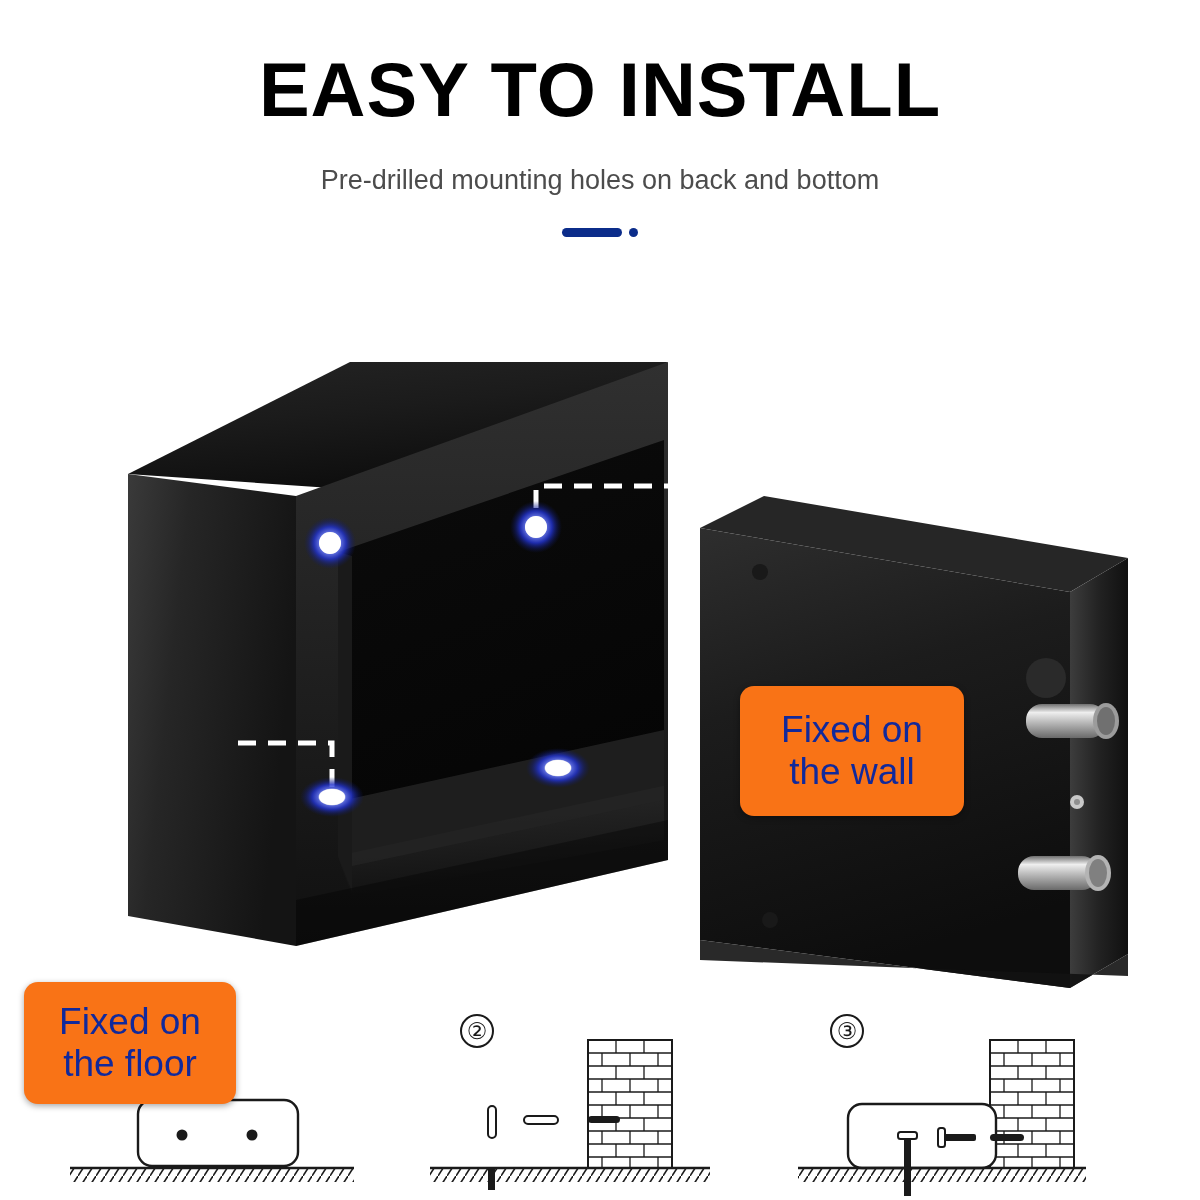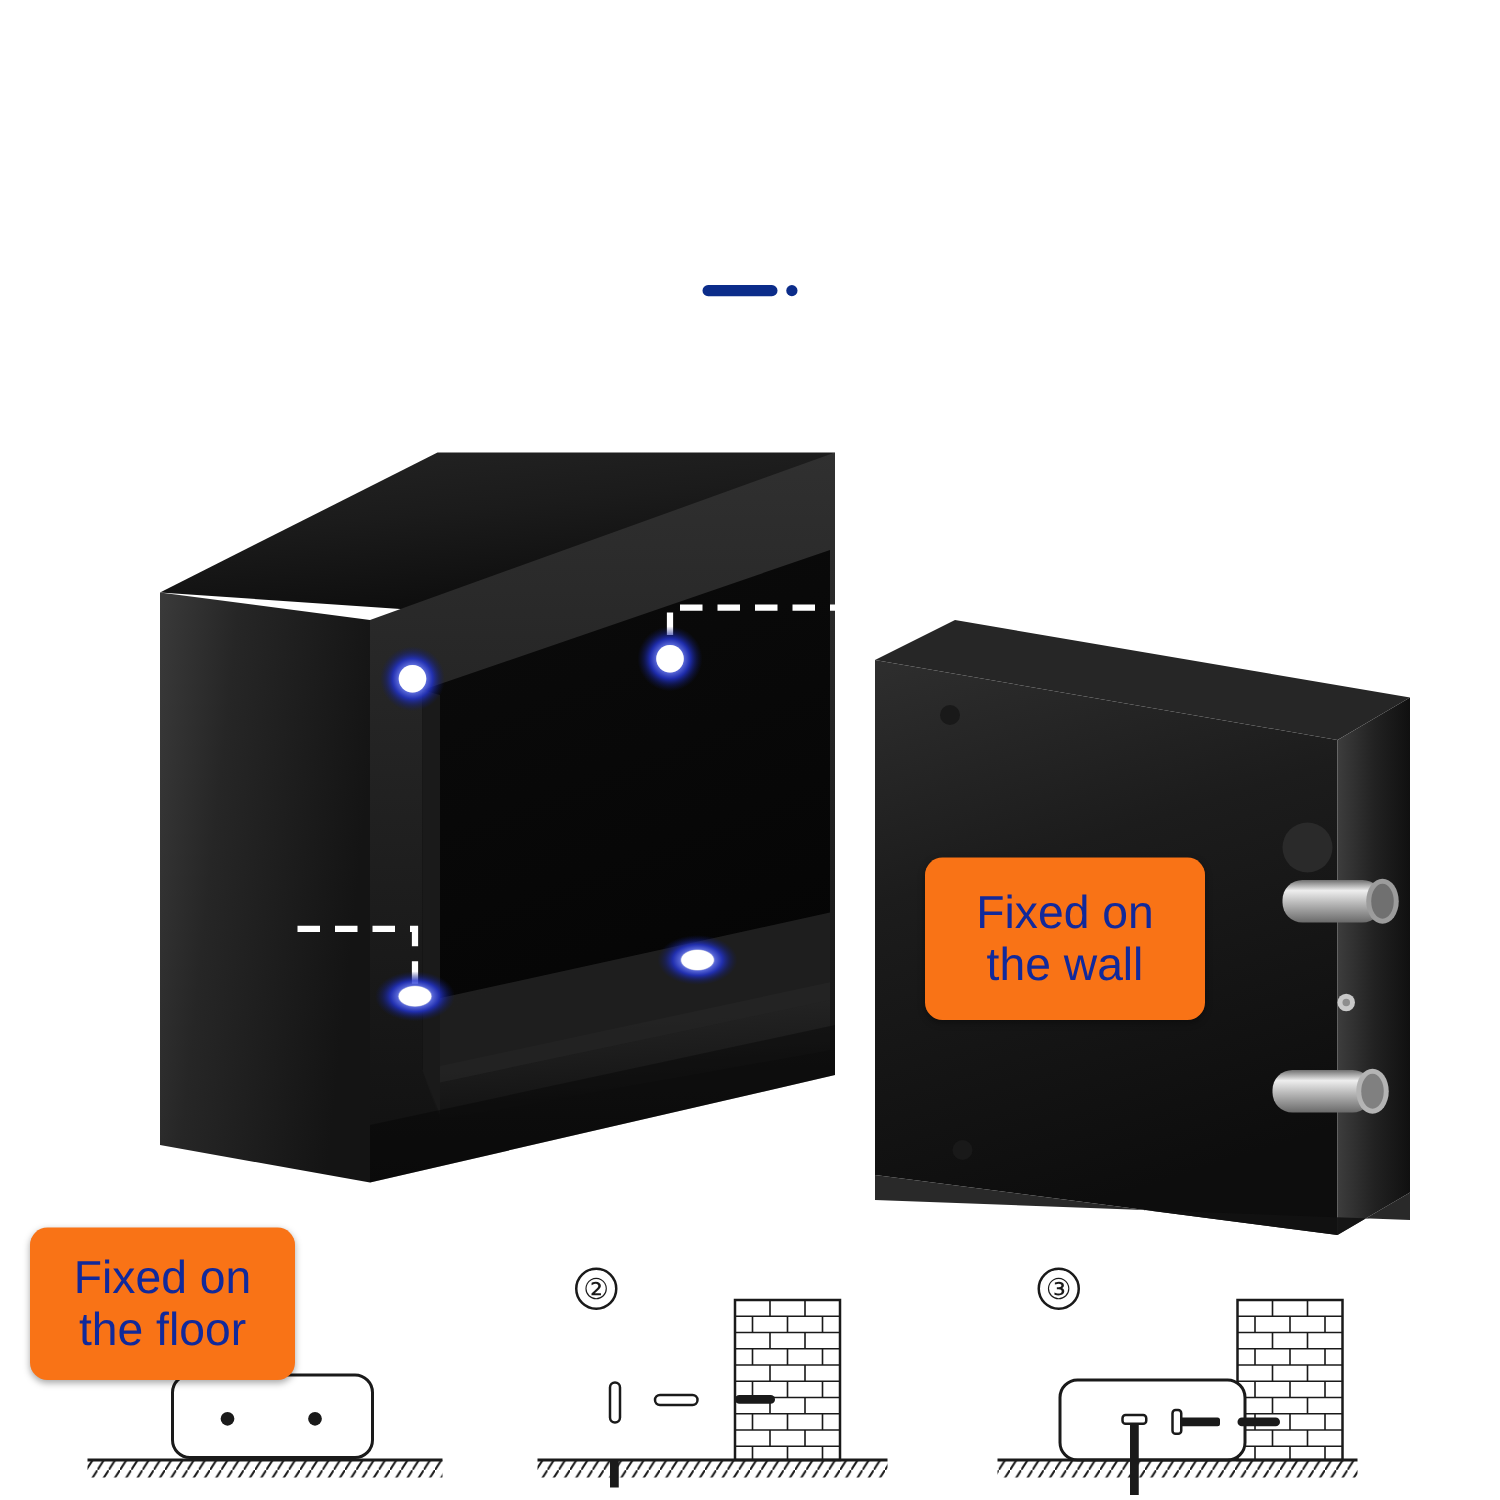--- a/index.html
+++ b/index.html
@@ -153,21 +153,23 @@
     top: 22px;
     left: 0;
     width: 360px;
     height: 178px;
   }
 </style>
 </head>
 <body>
 
 <div id="header">
-
+  <div id="page-title">EASY TO INSTALL</div>
+
+  <div id="page-subtitle">Pre-drilled mounting holes on back and bottom</div>
 
   <div id="divider">
     <span class="bar"></span>
     <span class="dot"></span>
   </div>
 </div>
 
 <div id="product-area">
 
   <svg id="safe-svg" width="1200" height="700" viewBox="0 0 1200 700">

